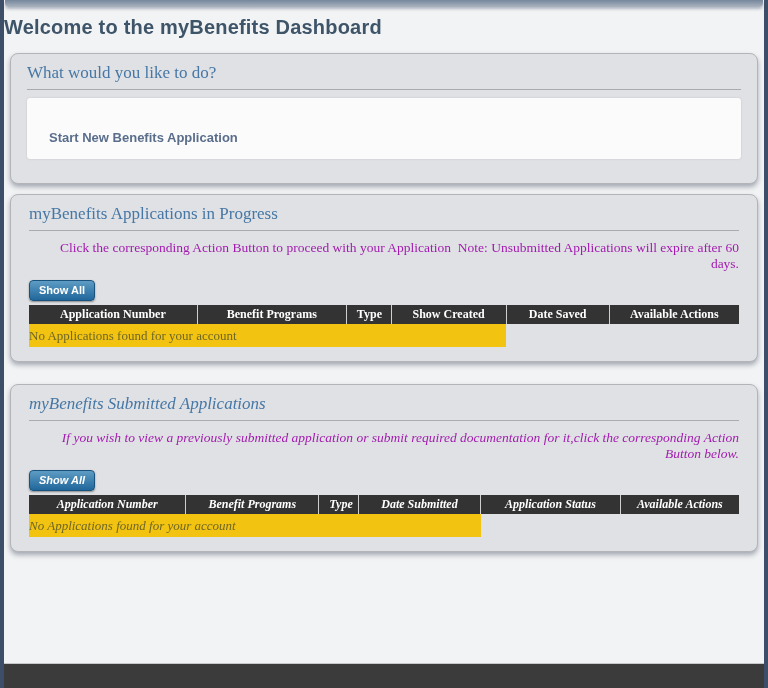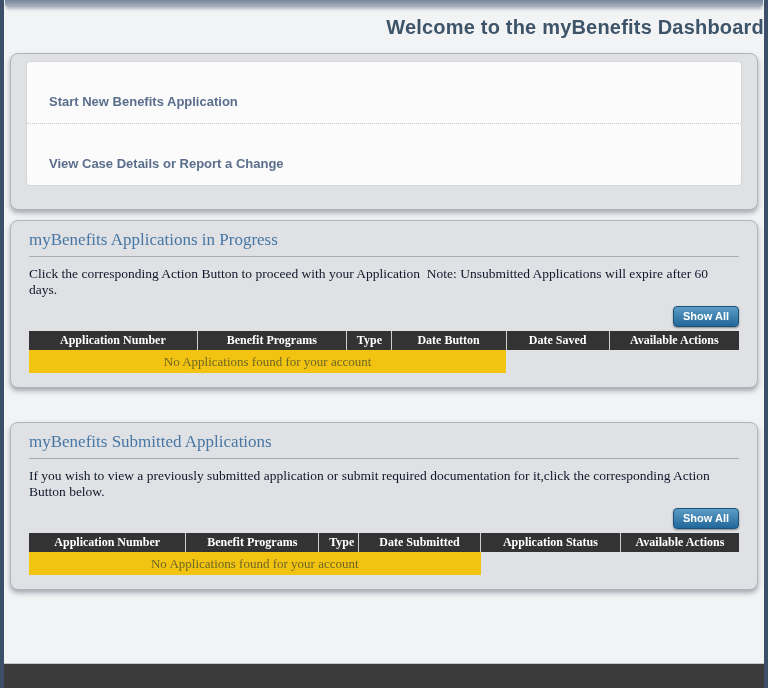--- a/index.html
+++ b/index.html
@@ -14,21 +14,21 @@
 
   
   .top-shadow {
     height:7px; margin:0 1px;
     background:linear-gradient(#76869c,#aab3c0);
     border-radius:0 0 4px 4px;
     box-shadow:0 2px 3px rgba(120,130,150,.55);
   }
 
   .page-title {
-    margin-top:9px; text-align:right;
+    margin-top:9px; text-align:left;
     font-size:20px; font-weight:bold; color:#3e5469;
     letter-spacing:.2px;
   }
 
   .panel {
     margin:0 6px; background:#dfe1e4;
     border:1px solid #b2b4b8; border-radius:8px;
     box-shadow:0 3px 5px rgba(70,80,100,.45);
   }
   .panel-title {
@@ -48,27 +48,27 @@
   .action-item {
     padding:32px 0 14px 22px;
     font-size:13px; font-weight:bold; color:#5a6e8c;
     cursor:pointer;
   }
   .action-item + .action-item { border-top:1px dotted #c9c9c9; }
 
   
   .panel-table { padding:0 18px 14px 18px; }
   .panel-progress { margin-top:10px; }
-  .panel-submitted { margin-top:34px; }
+  .panel-submitted { margin-top:22px;font-style:italic; }
   .panel-desc {
     font-family:"Liberation Serif", serif;
-    font-size:13.5px; color:#0f172a;
-    margin-top:9px; white-space:pre-wrap;
-  }
-  .btn-row { text-align:right; margin-top:8px; }
+    font-size:13.5px; color:#a21caf;
+    margin-top:9px; white-space:pre-wrap;text-align:right;
+  }
+  .btn-row { margin-top:8px; }
   .show-all-btn {
     display:inline-block; padding:3px 9px 4px 9px;
     font-family:"Liberation Sans", sans-serif;
     font-size:11px; font-weight:bold; color:#ffffff;
     background:linear-gradient(#5d9cc4,#21679b);
     border:1px solid #19527c; border-radius:4px;
     box-shadow:0 1px 2px rgba(0,0,0,.4);
     cursor:pointer;
   }
 
@@ -78,21 +78,21 @@
     font-family:"Liberation Serif", serif;
     font-size:12px; font-weight:bold;
     height:19px; padding:1px 10px; text-align:center;
     border-right:1px solid #cfcfcf;
   }
   table.apps th:last-child { border-right:none; }
   table.apps td.empty-msg {
     background:#f2c411;
     font-family:"Liberation Serif", serif;
     font-size:13px; color:#6e6626;
-    height:23px; text-align:center; vertical-align:middle;
+    height:23px; text-align:left; vertical-align:middle;
   }
   table.apps td.blank { background:transparent; }
 
   
   .colA1{width:23.7%}.colA2{width:21.0%}.colA3{width:6.3%}
   .colA4{width:16.2%}.colA5{width:14.5%}.colA6{width:18.3%}
   
   .colB1{width:22.1%}.colB2{width:18.7%}.colB3{width:5.6%}
   .colB4{width:17.2%}.colB5{width:19.7%}.colB6{width:16.7%}
 
@@ -109,23 +109,23 @@
 </head>
 <body>
 
 <div class="page">
 
   <div class="top-shadow"></div>
 
   <h1 class="page-title">Welcome to the myBenefits Dashboard</h1>
 
   <div class="panel panel-actions">
+    <div class="panel-title">What would you like to do?</div>
     <div class="action-list">
       <div class="action-item">Start New Benefits Application</div>
-      <div class="action-item">View Case Details or Report a Change</div>
     </div>
   </div>
 
   <div class="panel panel-table panel-progress">
     <div class="panel-title">myBenefits Applications in Progress</div>
     <div class="panel-desc">Click the corresponding Action Button to proceed with your Application  Note: Unsubmitted Applications will expire after 60 days.</div>
     <div class="btn-row">
       <span class="show-all-btn">Show All</span>
     </div>
     <table class="apps">
@@ -135,21 +135,21 @@
           <col class="colA3">
         <col class="colA4">
           <col class="colA5">
           <col class="colA6">
       </colgroup>
       <thead>
         <tr>
           <th>Application Number</th>
           <th>Benefit Programs</th>
           <th>Type</th>
-          <th>Date Button</th>
+          <th>Show Created</th>
           <th>Date Saved</th>
           <th>Available Actions</th>
         </tr>
       </thead>
       <tbody>
         <tr>
           <td class="empty-msg" colspan="4">No Applications found for your account</td>
           <td class="blank"></td>
           <td class="blank"></td>
         </tr>

